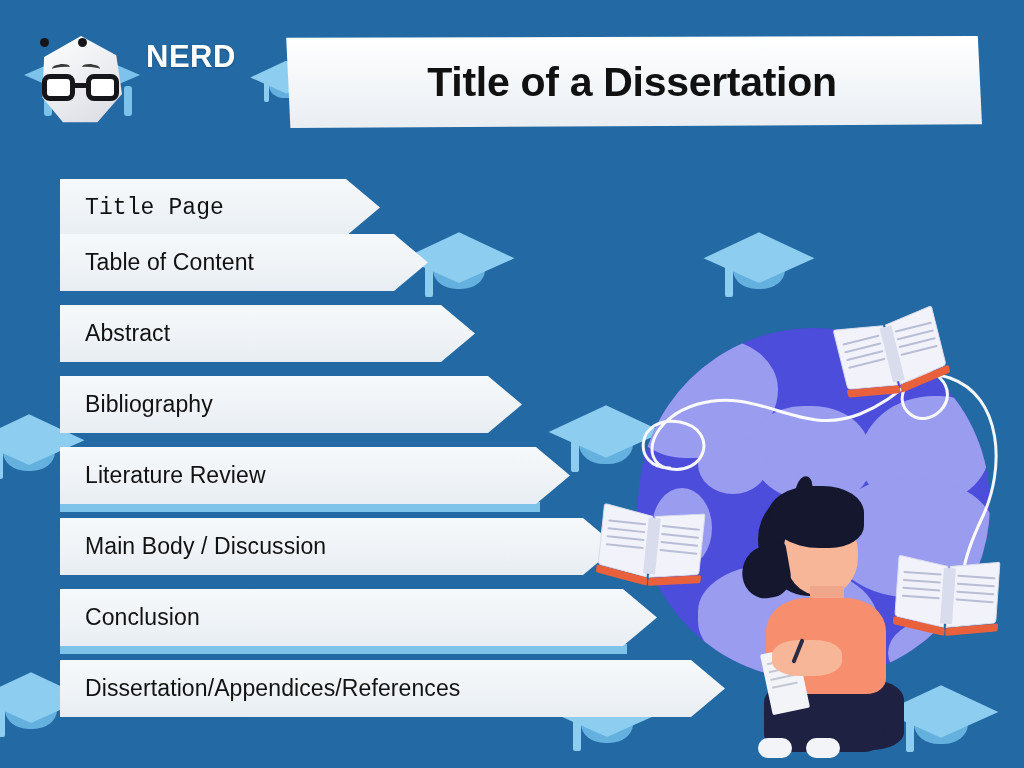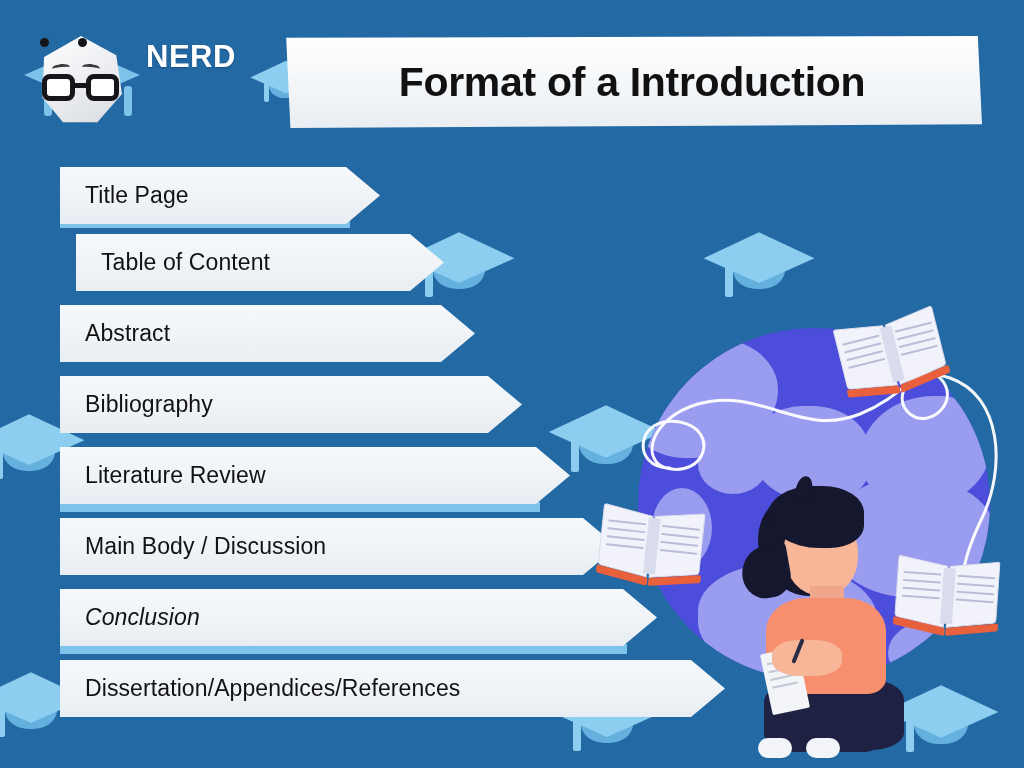--- a/index.html
+++ b/index.html
@@ -445,46 +445,46 @@
       <span class="bridge"></span>
     </span>
     <span class="pupil l"></span>
     <span class="pupil r"></span>
     <div class="logo-text">
       <span class="l1">NERD</span>
     </div>
   </div>
 
   <div id="title-banner">
-    <h1 id="title-text">Format of a Introduction</h1>
+    <h1 id="title-text">Title of a Dissertation</h1>
   </div>
 
   <div id="steps">
       <div class="step-sliver" style="top: 55px; width: 290px;"></div>
-      <div class="step" style="top: 4px; width: 320px; clip-path: polygon(0px 0px, 89.38% 0px, 100% 50%, 89.38% 100%, 0px 100%);">
+      <div class="step" style="top: 16px; width: 320px; clip-path: polygon(0px 0px, 89.38% 0px, 100% 50%, 89.38% 100%, 0px 100%); font-family: Liberation Mono, monospace;">
         <span class="step-label">Title Page</span>
       </div>
-      <div class="step" style="top: 71px; width: 368px; clip-path: polygon(0px 0px, 90.76% 0px, 100% 50%, 90.76% 100%, 0px 100%); margin-left: 16px;">
+      <div class="step" style="top: 71px; width: 368px; clip-path: polygon(0px 0px, 90.76% 0px, 100% 50%, 90.76% 100%, 0px 100%);">
         <span class="step-label">Table of Content</span>
       </div>
       <div class="step" style="top: 142px; width: 415px; clip-path: polygon(0px 0px, 91.81% 0px, 100% 50%, 91.81% 100%, 0px 100%);">
         <span class="step-label">Abstract</span>
       </div>
       <div class="step" style="top: 213px; width: 462px; clip-path: polygon(0px 0px, 92.64% 0px, 100% 50%, 92.64% 100%, 0px 100%);">
         <span class="step-label">Bibliography</span>
       </div>
       <div class="step-sliver" style="top: 339px; width: 480px;"></div>
       <div class="step" style="top: 284px; width: 510px; clip-path: polygon(0px 0px, 93.33% 0px, 100% 50%, 93.33% 100%, 0px 100%);">
         <span class="step-label">Literature Review</span>
       </div>
       <div class="step" style="top: 355px; width: 557px; clip-path: polygon(0px 0px, 93.9% 0px, 100% 50%, 93.9% 100%, 0px 100%);">
         <span class="step-label">Main Body / Discussion</span>
       </div>
       <div class="step-sliver" style="top: 481px; width: 567px;"></div>
-      <div class="step" style="top: 426px; width: 597px; clip-path: polygon(0px 0px, 94.3% 0px, 100% 50%, 94.3% 100%, 0px 100%); font-style: italic;">
+      <div class="step" style="top: 426px; width: 597px; clip-path: polygon(0px 0px, 94.3% 0px, 100% 50%, 94.3% 100%, 0px 100%);">
         <span class="step-label">Conclusion</span>
       </div>
       <div class="step" style="top: 497px; width: 665px; clip-path: polygon(0px 0px, 94.89% 0px, 100% 50%, 94.89% 100%, 0px 100%);">
         <span class="step-label">Dissertation/Appendices/References</span>
       </div>
     </div>
 
   <div id="illustration">
 
     <div id="globe">

